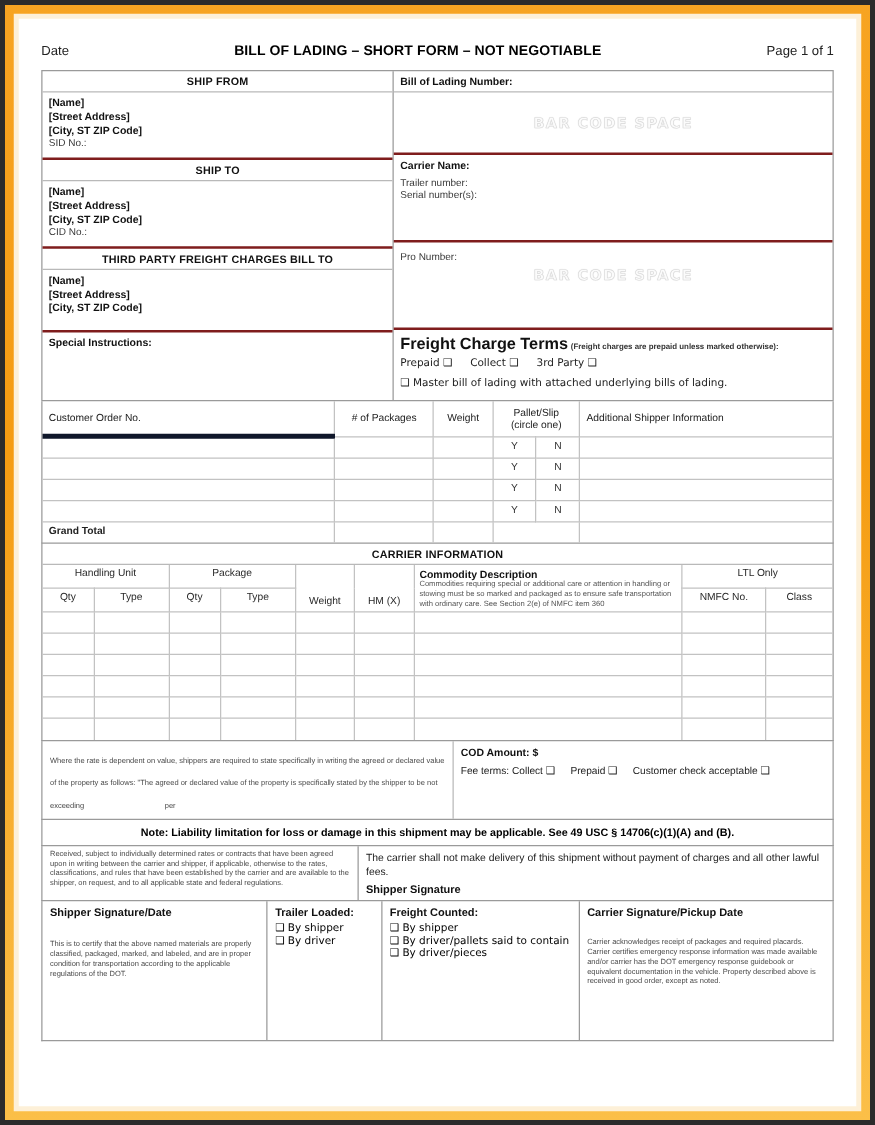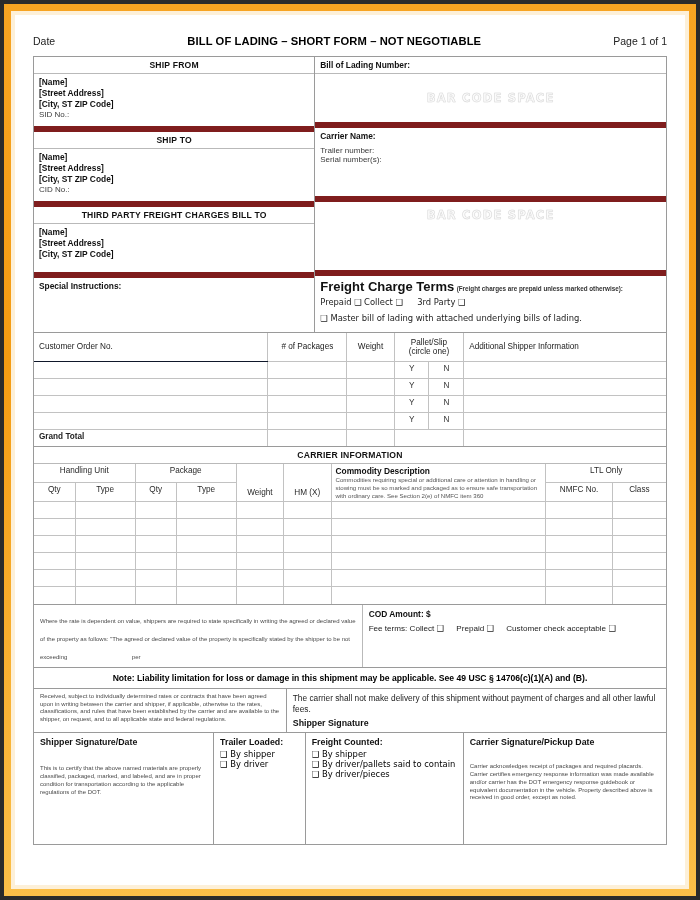--- a/index.html
+++ b/index.html
@@ -58,21 +58,21 @@
     -webkit-text-stroke: 0.5px #d9d9d9;
     text-shadow: 0 0 1px #dcdcdc;
     font-family: "DejaVu Sans", sans-serif;
   }
 
   
   .topblock { display: flex; border: 1px solid #9a9a9a; }
   .col-l { width: 44.5%; border-right: 1px solid #9a9a9a; }
   .col-r { width: 55.5%; }
 
-  .seg { border-bottom: 6px solid #7f1d1d; }
+  .seg { border-bottom: 2px solid #7f1d1d; }
   .seg:last-child { border-bottom: none; }
 
   .chk { font-family: "DejaVu Sans", sans-serif; font-size: 8.4px; }
 
   
   table.ct { width: 100%; border-collapse: collapse; table-layout: fixed; }
   table.ct td, table.ct th {
     border: 1px solid #c2c2c2; padding: 2px 5px;
     font-size: 8.2px; color:#222; vertical-align: top;
   }
@@ -164,34 +164,35 @@
         <div class="seg">
           <div class="cell" style="height:68px">
             <div class="lbl-b" style="margin-bottom:5px">Carrier Name:</div>
             <div class="sub">Trailer number:</div>
             <div class="sub">Serial number(s):</div>
           </div>
         </div>
 
         <div class="seg">
           <div class="cell" style="height:68px">
+            <div class="sub" style="margin-top:4px">Pro Number:</div>
             <div class="barcode" style="margin-top:3px">BAR CODE SPACE</div>
           </div>
         </div>
 
         <div class="seg">
           <div class="cell" style="height:54px">
             <div>
               <span class="lbl-b" style="font-size:13px">Freight Charge Terms</span>
               <span style="font-size:6.3px;font-weight:bold;color:#333">(Freight charges are prepaid unless marked otherwise):</span>
             </div>
             <div style="margin-top:3px">
               <span class="chk"><span>Prepaid</span>
                 <span>❑</span></span>
-              <span class="chk" style=""><span>Collect</span>
+              <span class="chk" style="margin-left:12px"><span>Collect</span>
                 <span>❑</span></span>
               <span class="chk" style="margin-left:12px"><span>3rd Party</span>
                 <span>❑</span></span>
             </div>
             <div style="margin-top:6px" class="chk">
               <span>❑</span>
               <span>Master bill of lading with attached underlying bills of lading.</span>
             </div>
           </div>
         </div>
@@ -203,21 +204,21 @@
         <colgroup>
           <col style="width:37%">
                 <col style="width:12.5%">
                 <col style="width:7.5%">
           <col style="width:5.5%">
                 <col style="width:5.5%">
                 <col style="width:32%">
         </colgroup>
         <tbody>
                 <tr>
-          <th style="border:none;border-right:1px solid #c2c2c2;border-bottom:1px solid #0f172a;vertical-align:middle;height:28px" class="hdr-b">Customer Order No.</th>
+          <th style="border:none;border-right:1px solid #c2c2c2;border-bottom:4px solid #0f172a;vertical-align:middle;height:28px" class="hdr-b">Customer Order No.</th>
           <th style="border-top:none;vertical-align:middle" class="ctr"># of Packages</th>
           <th style="border-top:none;vertical-align:middle" class="ctr">Weight</th>
           <th colspan="2" style="border-top:none;vertical-align:middle" class="ctr">
             <div>Pallet/Slip</div>
             <div>(circle one)</div>
           </th>
           <th style="border-top:none;border-right:none;vertical-align:middle" class="hdr-b">Additional Shipper Information</th>
         </tr>
         </tbody>
               <tbody>

